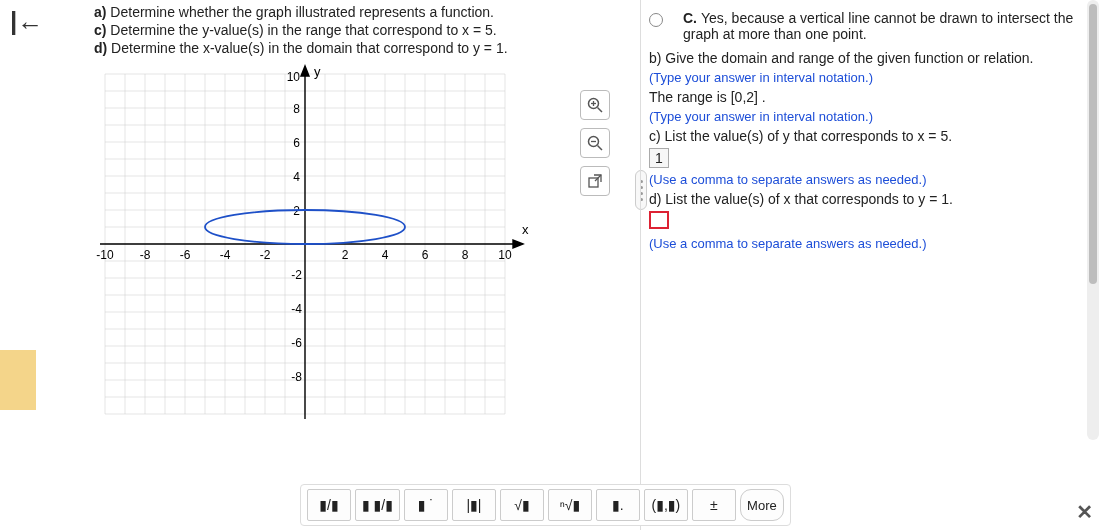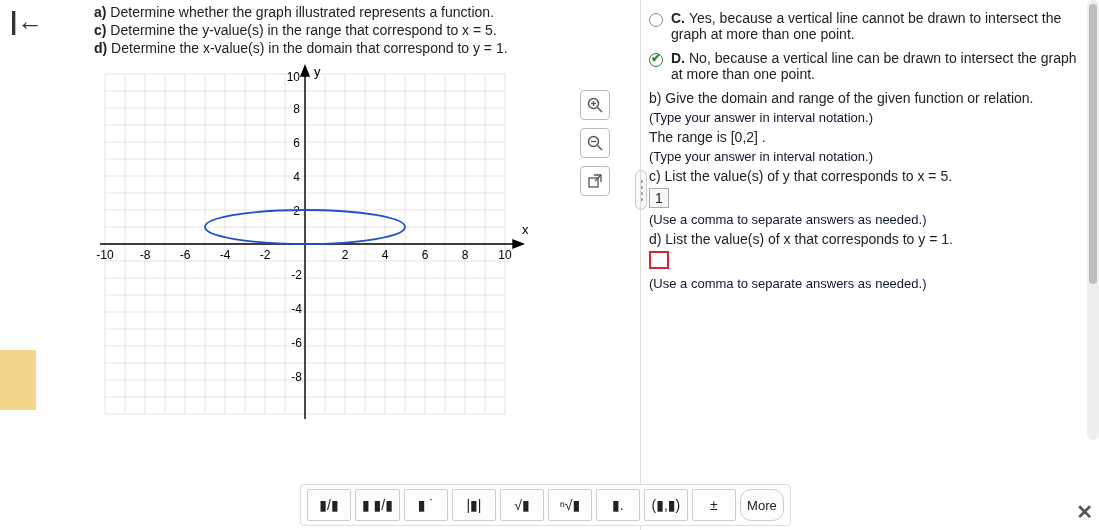--- a/index.html
+++ b/index.html
@@ -98,27 +98,27 @@
   }
   .scrollbar-thumb {
     position: absolute;
     top: 4px;
     left: 2px;
     width: 8px;
     height: 280px;
     background: #bdbdbd;
     border-radius: 4px;
   }
-  .opt-row { display:flex; align-items:flex-start; gap:8px; margin: 4px 0 8px 0; padding-right:18px;}
+  .opt-row { display:flex; align-items:flex-start; gap:20px; margin: 4px 0 8px 0; padding-right:18px;}
   .radio { width:14px; height:14px; border:1px solid #888; border-radius:50%; margin-top:3px; flex-shrink:0; position:relative;}
   .radio.checked { border-color:#2e7d32;}
   .radio.checked::after { content:"✔"; color:#2e7d32; font-size:12px; position:absolute; top:-3px; left:1px; font-weight:bold;}
   .opt-label { font-weight:bold; margin-right:4px;}
   .ans-block { margin: 4px 0 4px 0; padding-right:18px;}
-  .hint { font-size: 13px; color:#0f172a;}
+  .hint { font-size: 13px; color:#1d4ed8;}
   .ans-box {
     display:inline-block;
     min-width: 20px;
     padding: 1px 5px;
     border: 1px solid #aaa;
     background: #f7f7f7;
     text-align:center;
   }
   .ans-box.empty {
     width: 20px; height: 18px;
@@ -299,24 +299,20 @@
         <span></span>
         <span></span>
     </div>
   </div>
 
   <div class="right-pane">
     <div class="opt-row">
       <div class="radio"></div>
       <div><span class="opt-label">C.</span><span>Yes, because a vertical line cannot be drawn to intersect the graph at more than one point.</span></div>
     </div>
-    <div class="opt-row">
-      <div class="radio checked"></div>
-      <div><span class="opt-label">D.</span><span>No, because a vertical line can be drawn to intersect the graph at more than one point.</span></div>
-    </div>
 
     <div class="ans-block">b) Give the domain and range of the given function or relation.</div>
 
     <div class="ans-block hint">(Type your answer in interval notation.)</div>
 
     <div class="ans-block">
       <span>The range is </span>
       <span>[0,2]</span> .
     </div>
     <div class="ans-block hint">(Type your answer in interval notation.)</div>

